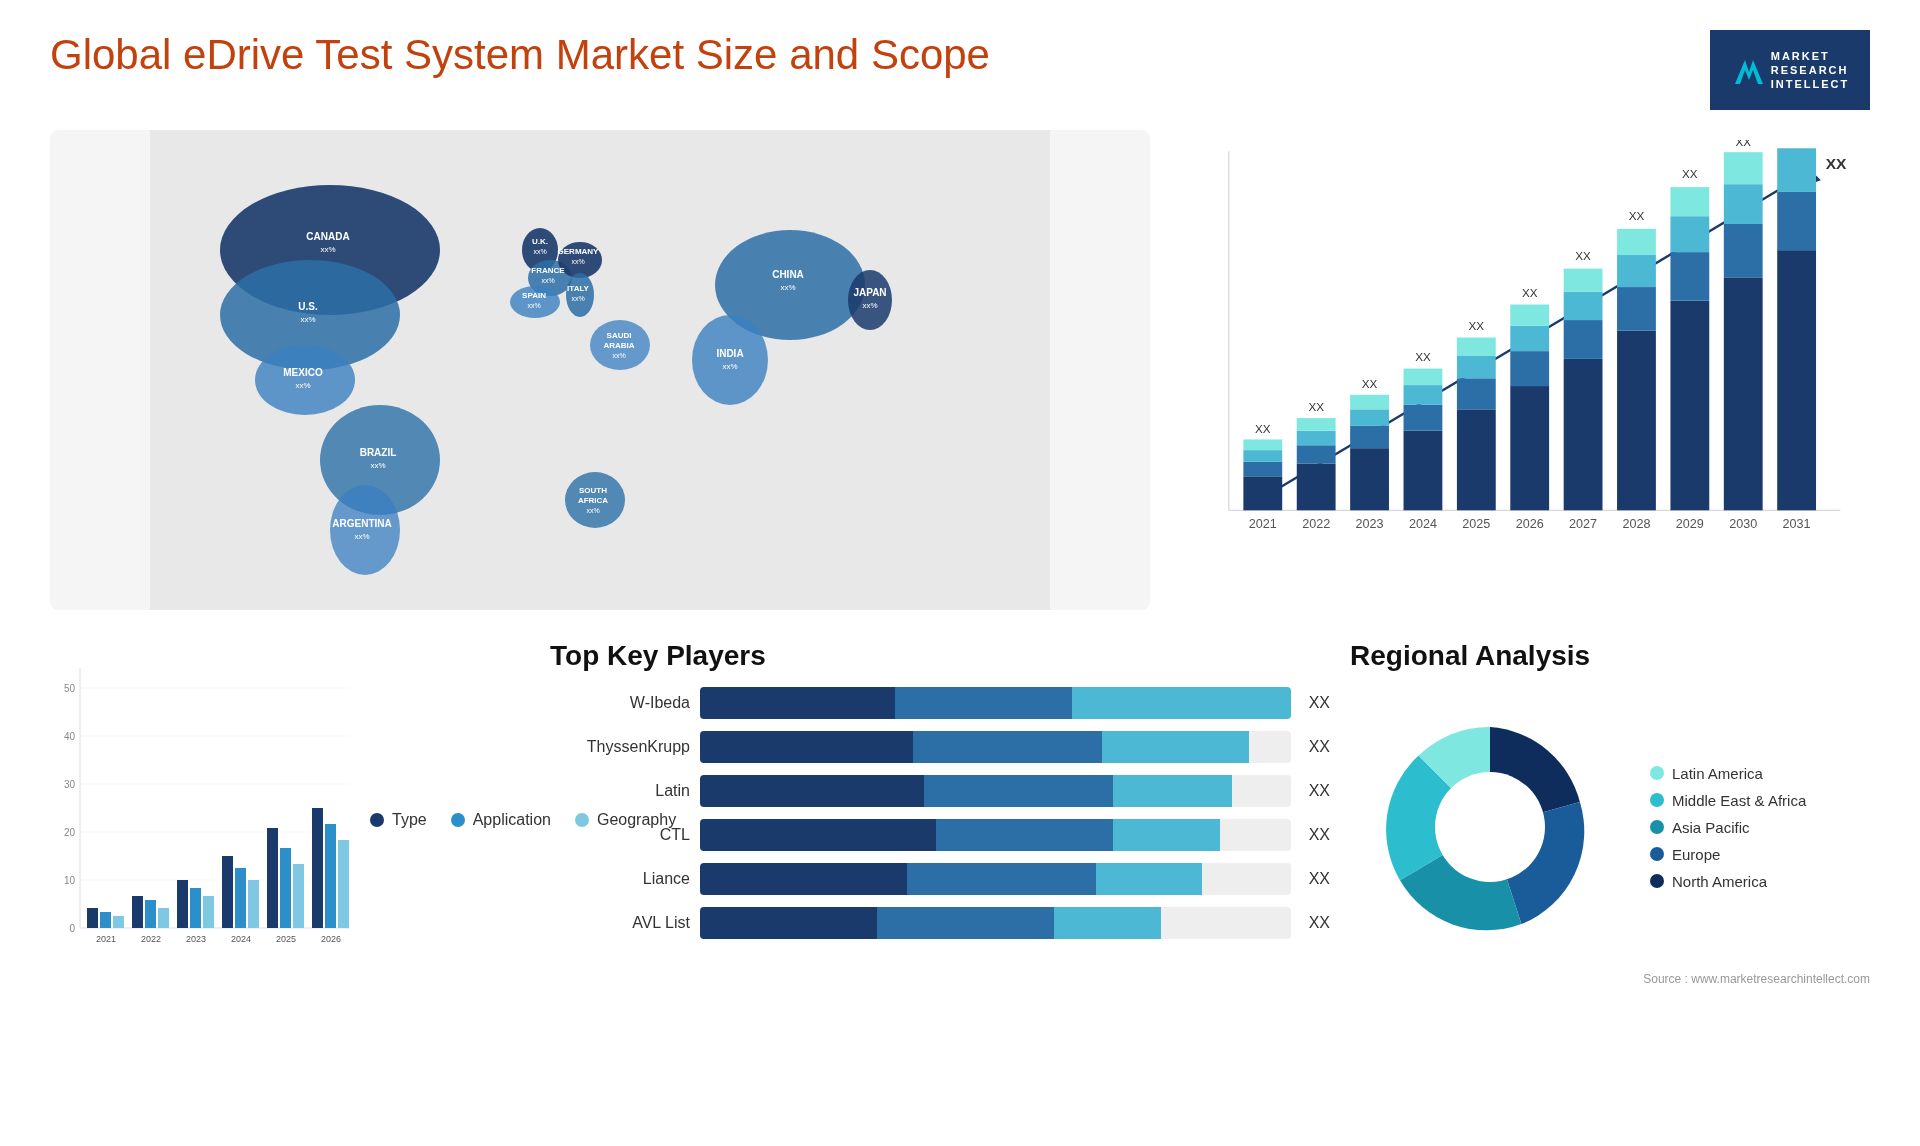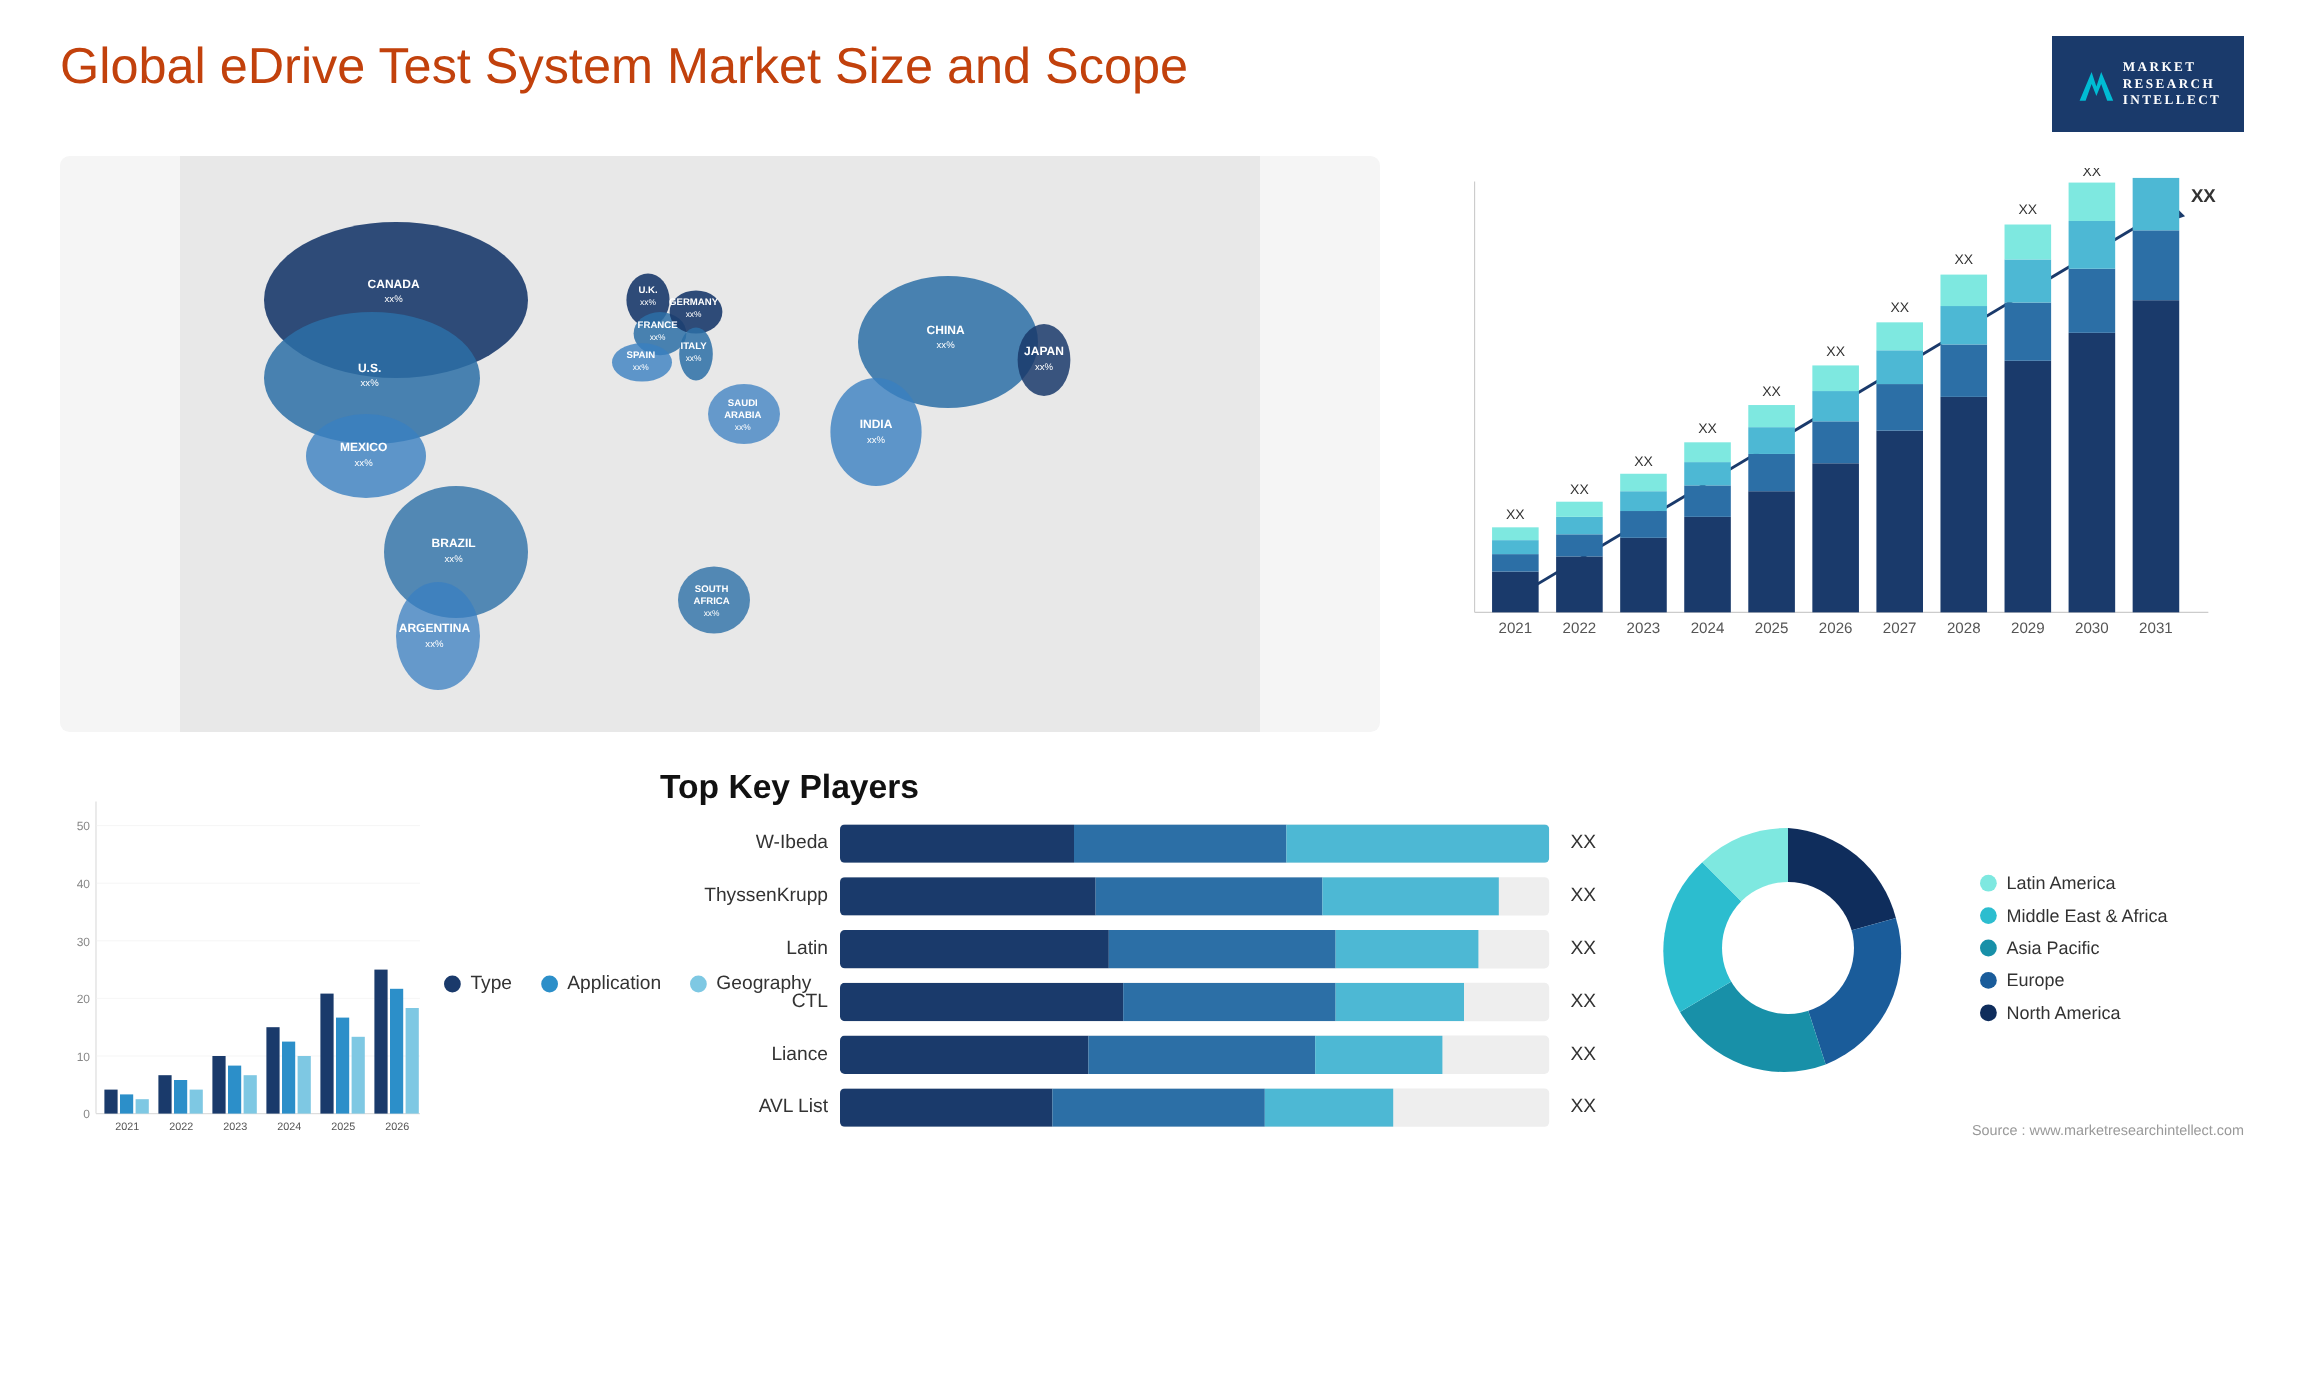--- a/index.html
+++ b/index.html
@@ -52,21 +52,20 @@
       position: relative;
     }
 
     .logo-text {
       color: #fff;
       font-size: 9px;
       font-weight: 700;
       letter-spacing: 1px;
       text-align: center;
       line-height: 1.3;
-      font-family: Liberation Serif, serif;
     }
 
     
     .top-section {
       display: flex;
       gap: 20px;
       margin-bottom: 30px;
       height: 480px;
     }
 
@@ -597,20 +596,21 @@
             <div class="player-bar-mid" style="width:30%;"></div>
             <div class="player-bar-light" style="width:18%;"></div>
           </div>
           <div class="player-value">XX</div>
         </div>
 
       </div>
     </div>
 
     <div class="regional-container">
+      <div class="section-title">Regional Analysis</div>
       <div class="donut-container">
         <div class="donut-svg-wrap">
           <svg viewBox="0 0 280 280" width="280" height="280" xmlns="http://www.w3.org/2000/svg">
 
             <path d="M140,140 L140,40 A100,100 0 0,1 229.9,115 Z" fill="#0f2d5c" transform="rotate(0, 140, 140)"></path>
 
             <path d="M140,140 L229.9,115 A100,100 0 0,1 171.4,237.1 Z" fill="#1a5c9a" transform="rotate(0, 140, 140)"></path>
 
             <path d="M140,140 L171.4,237.1 A100,100 0 0,1 50.0,193.3 Z" fill="#1890a8" transform="rotate(0, 140, 140)"></path>
 

